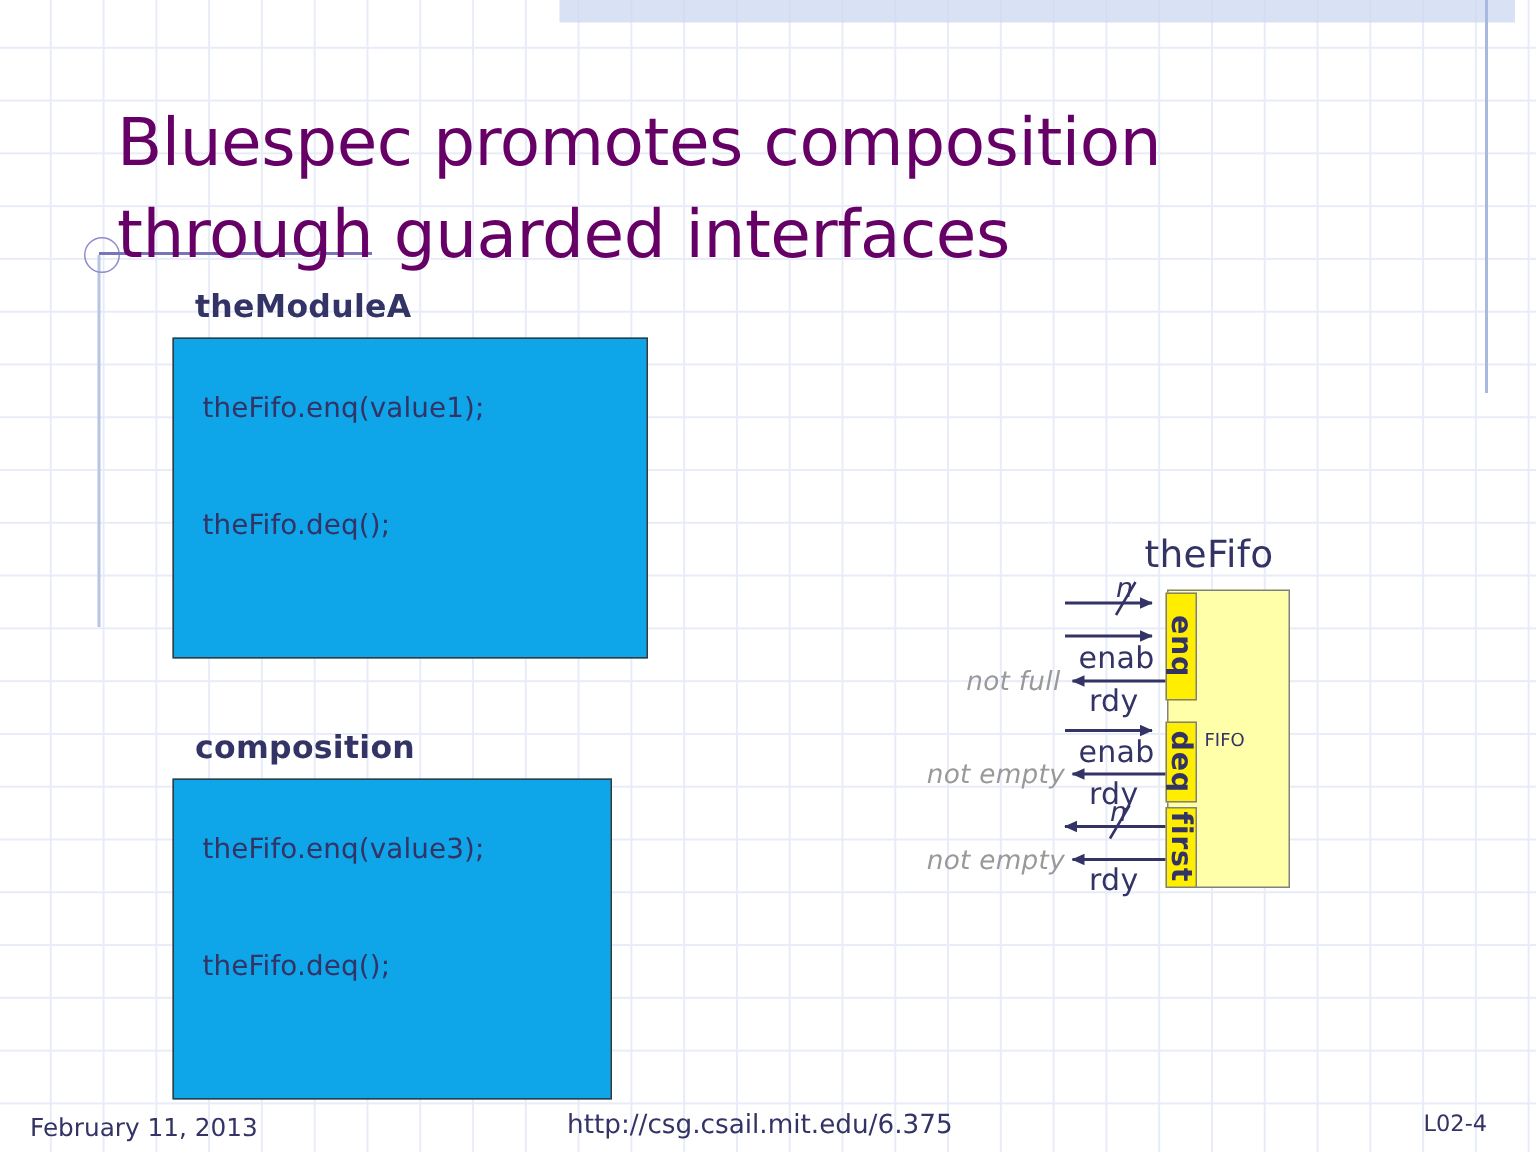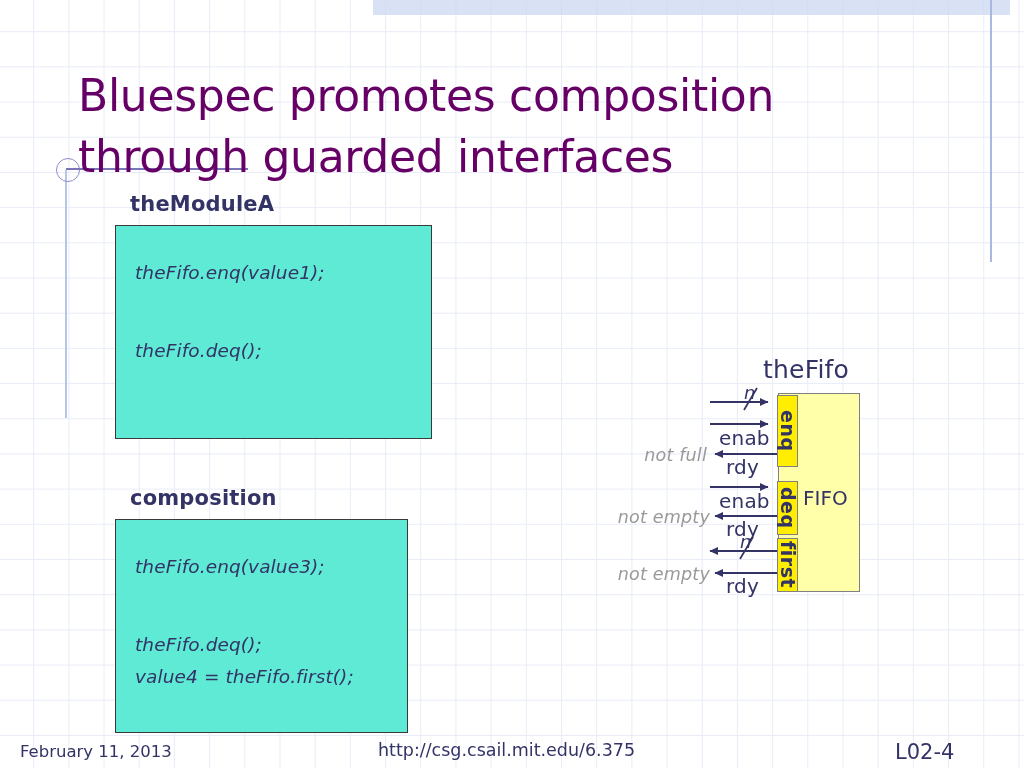--- a/index.html
+++ b/index.html
@@ -85,24 +85,23 @@
     position: absolute;
     z-index: 5;
     color: #333366;
     font-size: 21px;
     font-weight: bold;
     letter-spacing: 0.2px;
   }
   .module-box {
     position: absolute;
     z-index: 5;
-    background: #5eead4;
+    background: #0ea5e9;
     border: 1.6px solid #3a3a3a;
     box-sizing: border-box;
-    font-style: italic;
   }
   .code-line {
     position: absolute;
     color: #333366;
     font-size: 18.5px;
     white-space: pre;
     letter-spacing: 0.1px;
   }
 
   #moduleA-label { left: 130px; top: 192px; }
@@ -126,21 +125,21 @@
     background: #ffffaa;
     border: 1.4px solid #808080;
     box-sizing: border-box;
     z-index: 5;
   }
   #fifo-box-text {
     position: absolute;
     left: 803px; top: 486px;
     z-index: 8;
     color: #333366;
-    font-size: 20px;
+    font-size: 12px;
   }
   .port {
     position: absolute;
     background: #ffee00;
     border: 1.2px solid #808080;
     box-sizing: border-box;
     z-index: 7;
     color: #333366;
     font-size: 19px;
     font-weight: bold;
@@ -190,21 +189,21 @@
 
   
   .footer-text {
     position: absolute;
     z-index: 5;
     color: #333366;
     font-size: 16.5px;
   }
   #footer-date { left: 20px; top: 742px; text-align: center; }
   #footer-url  { left: 378px; top: 740px; font-size: 17.5px; }
-  #footer-page { left: 895px; top: 740px; font-size: 21px; }
+  #footer-page { left: 949px; top: 740px; font-size: 15px; }
 </style>
 </head>
 <body>
 
 <div id="grid-bg"></div>
 <div id="top-band"></div>
 <div id="right-rule"></div>
 <div id="left-rule"></div>
 <div id="top-rule"></div>
 <div id="ring"></div>
@@ -215,21 +214,20 @@
 <div class="module-label" id="moduleA-label">theModuleA</div>
 <div class="module-box" id="moduleA-box">
   <span class="code-line" style="left:19px; top:36px;">theFifo.enq(value1);</span>
   <span class="code-line" style="left:19px; top:114px;">theFifo.deq();</span>
 </div>
 
 <div class="module-label" id="moduleB-label">composition</div>
 <div class="module-box" id="moduleB-box">
   <span class="code-line" style="left:19px; top:36px;">theFifo.enq(value3);</span>
   <span class="code-line" style="left:19px; top:114px;">theFifo.deq();</span>
-  <span class="code-line" style="left:19px; top:146px;">value4 = theFifo.first();</span>
 </div>
 
 <div id="fifo-label">theFifo</div>
 <div id="fifo-box"></div>
 <div id="fifo-box-text">FIFO</div>
 
 <div class="port" id="port-enq">enq</div>
 <div class="port" id="port-deq">deq</div>
 <div class="port" id="port-first">first</div>
 

